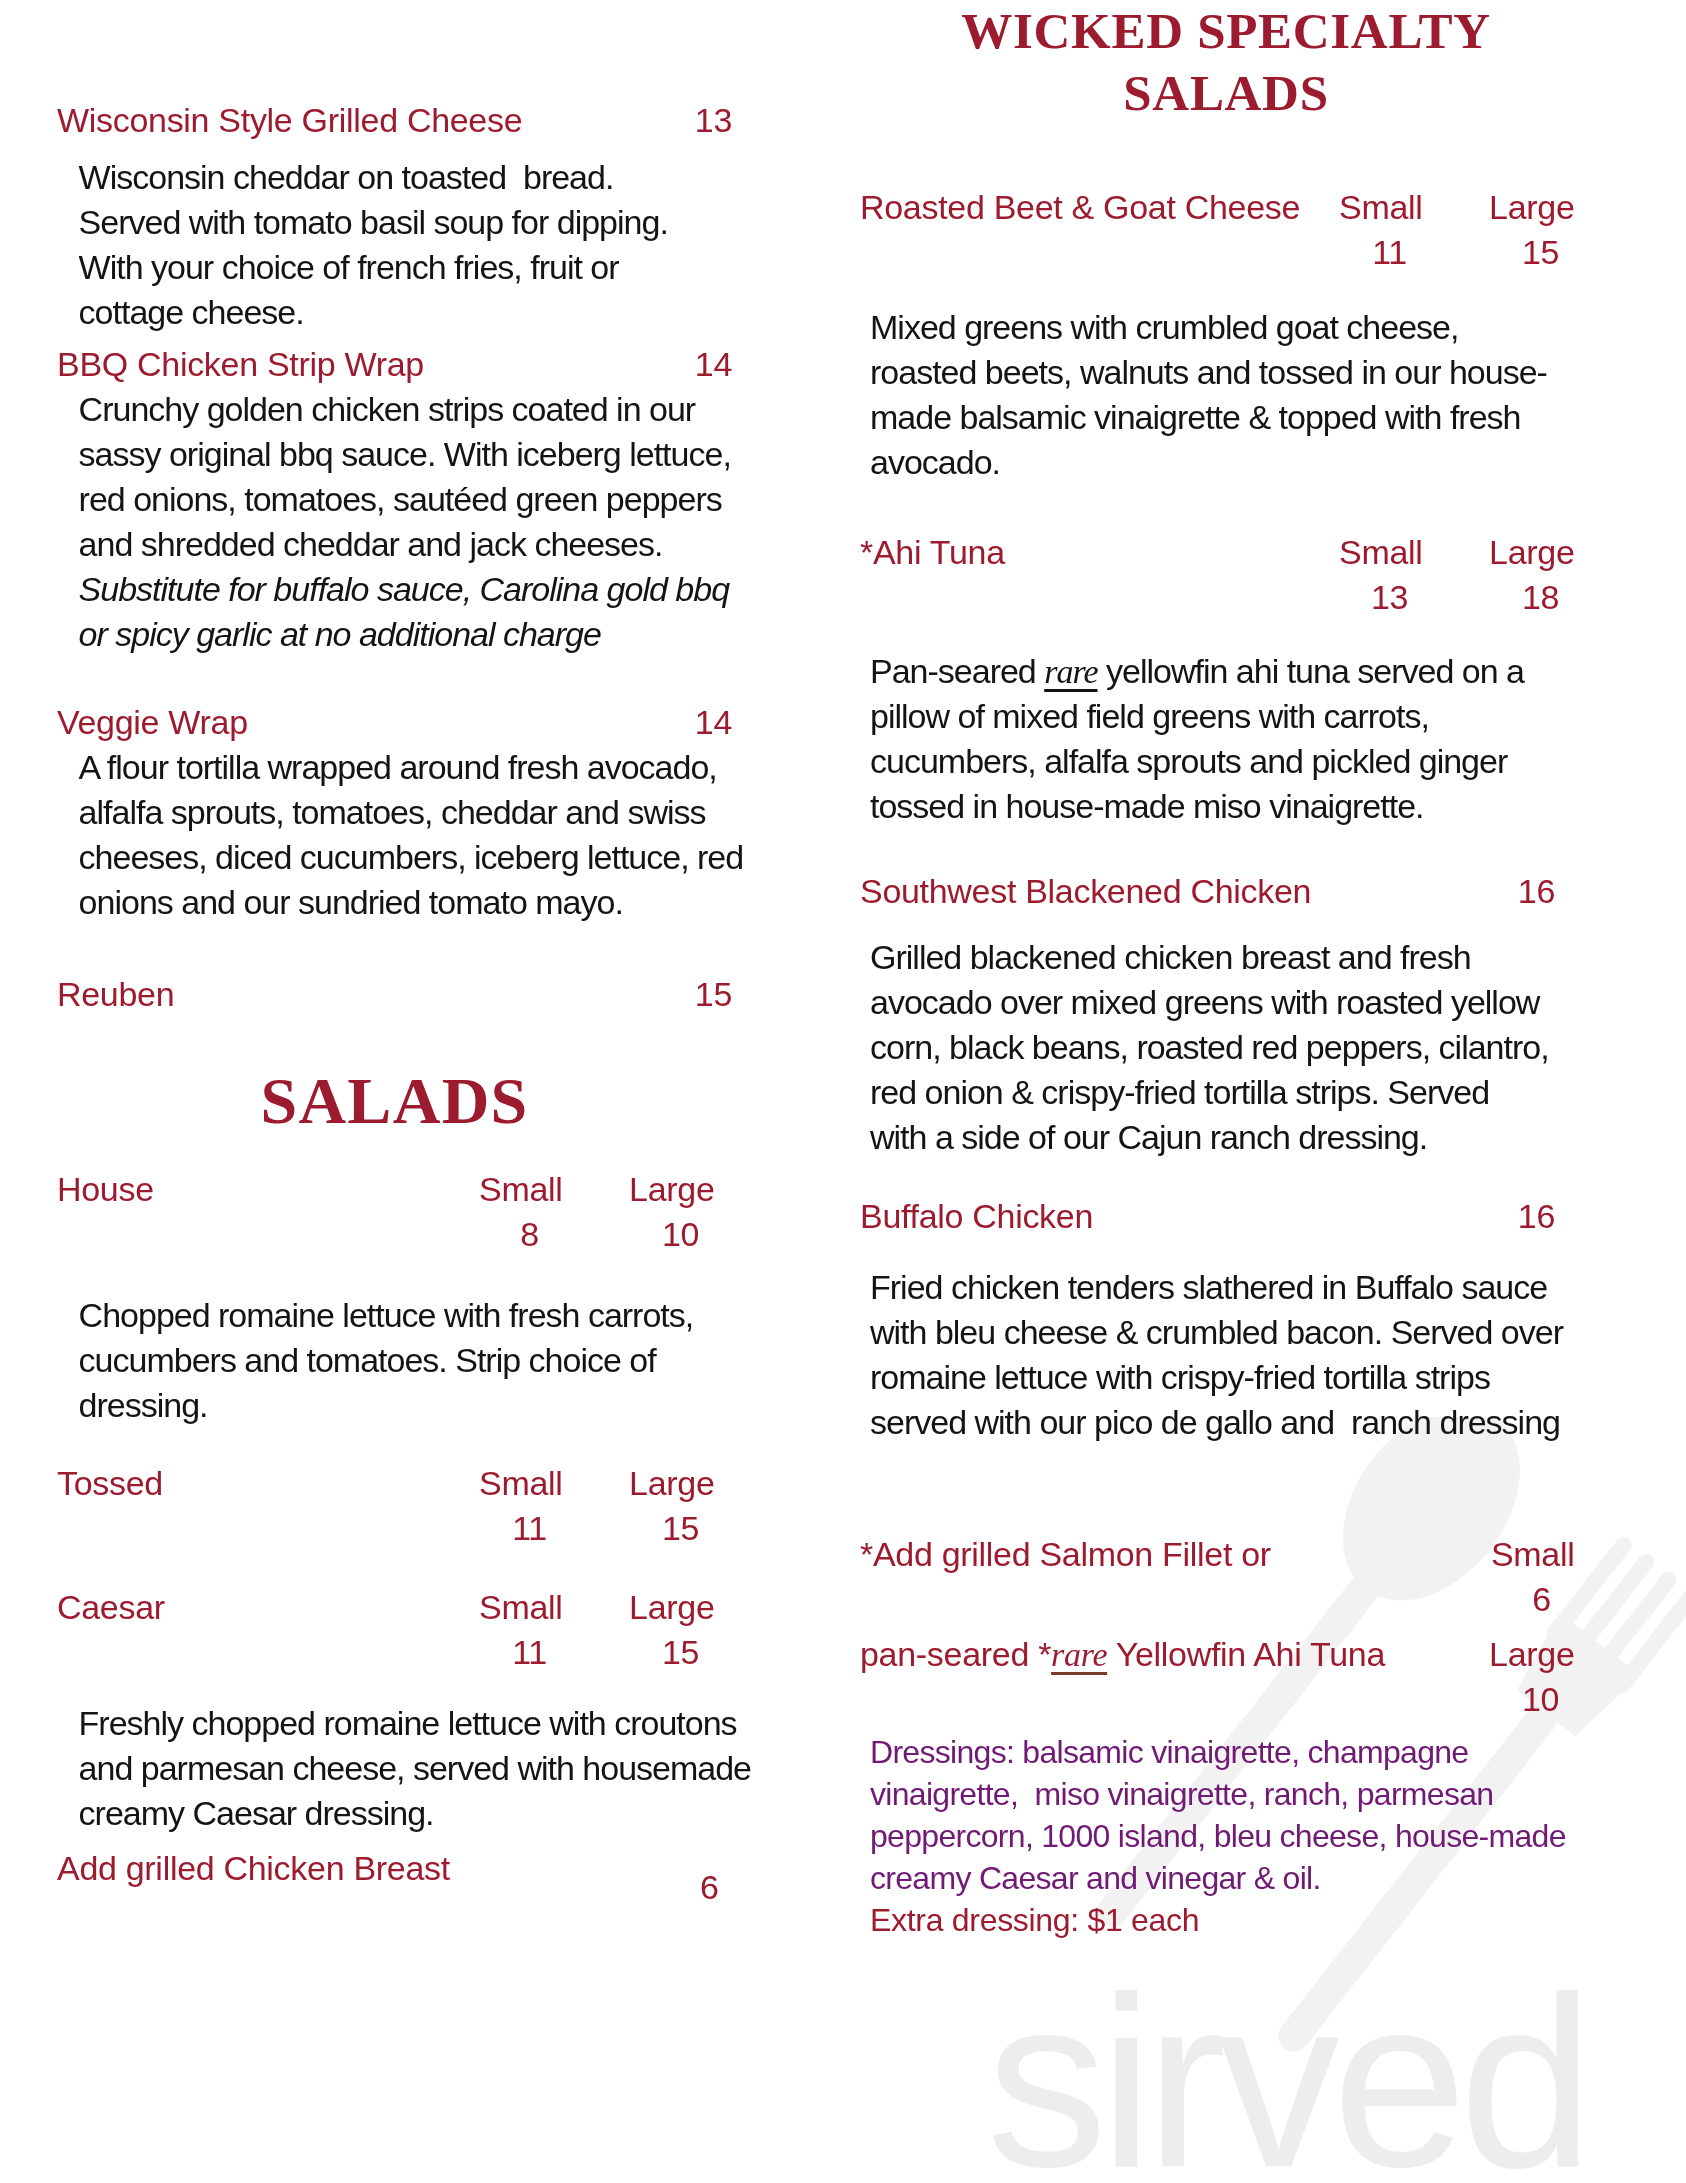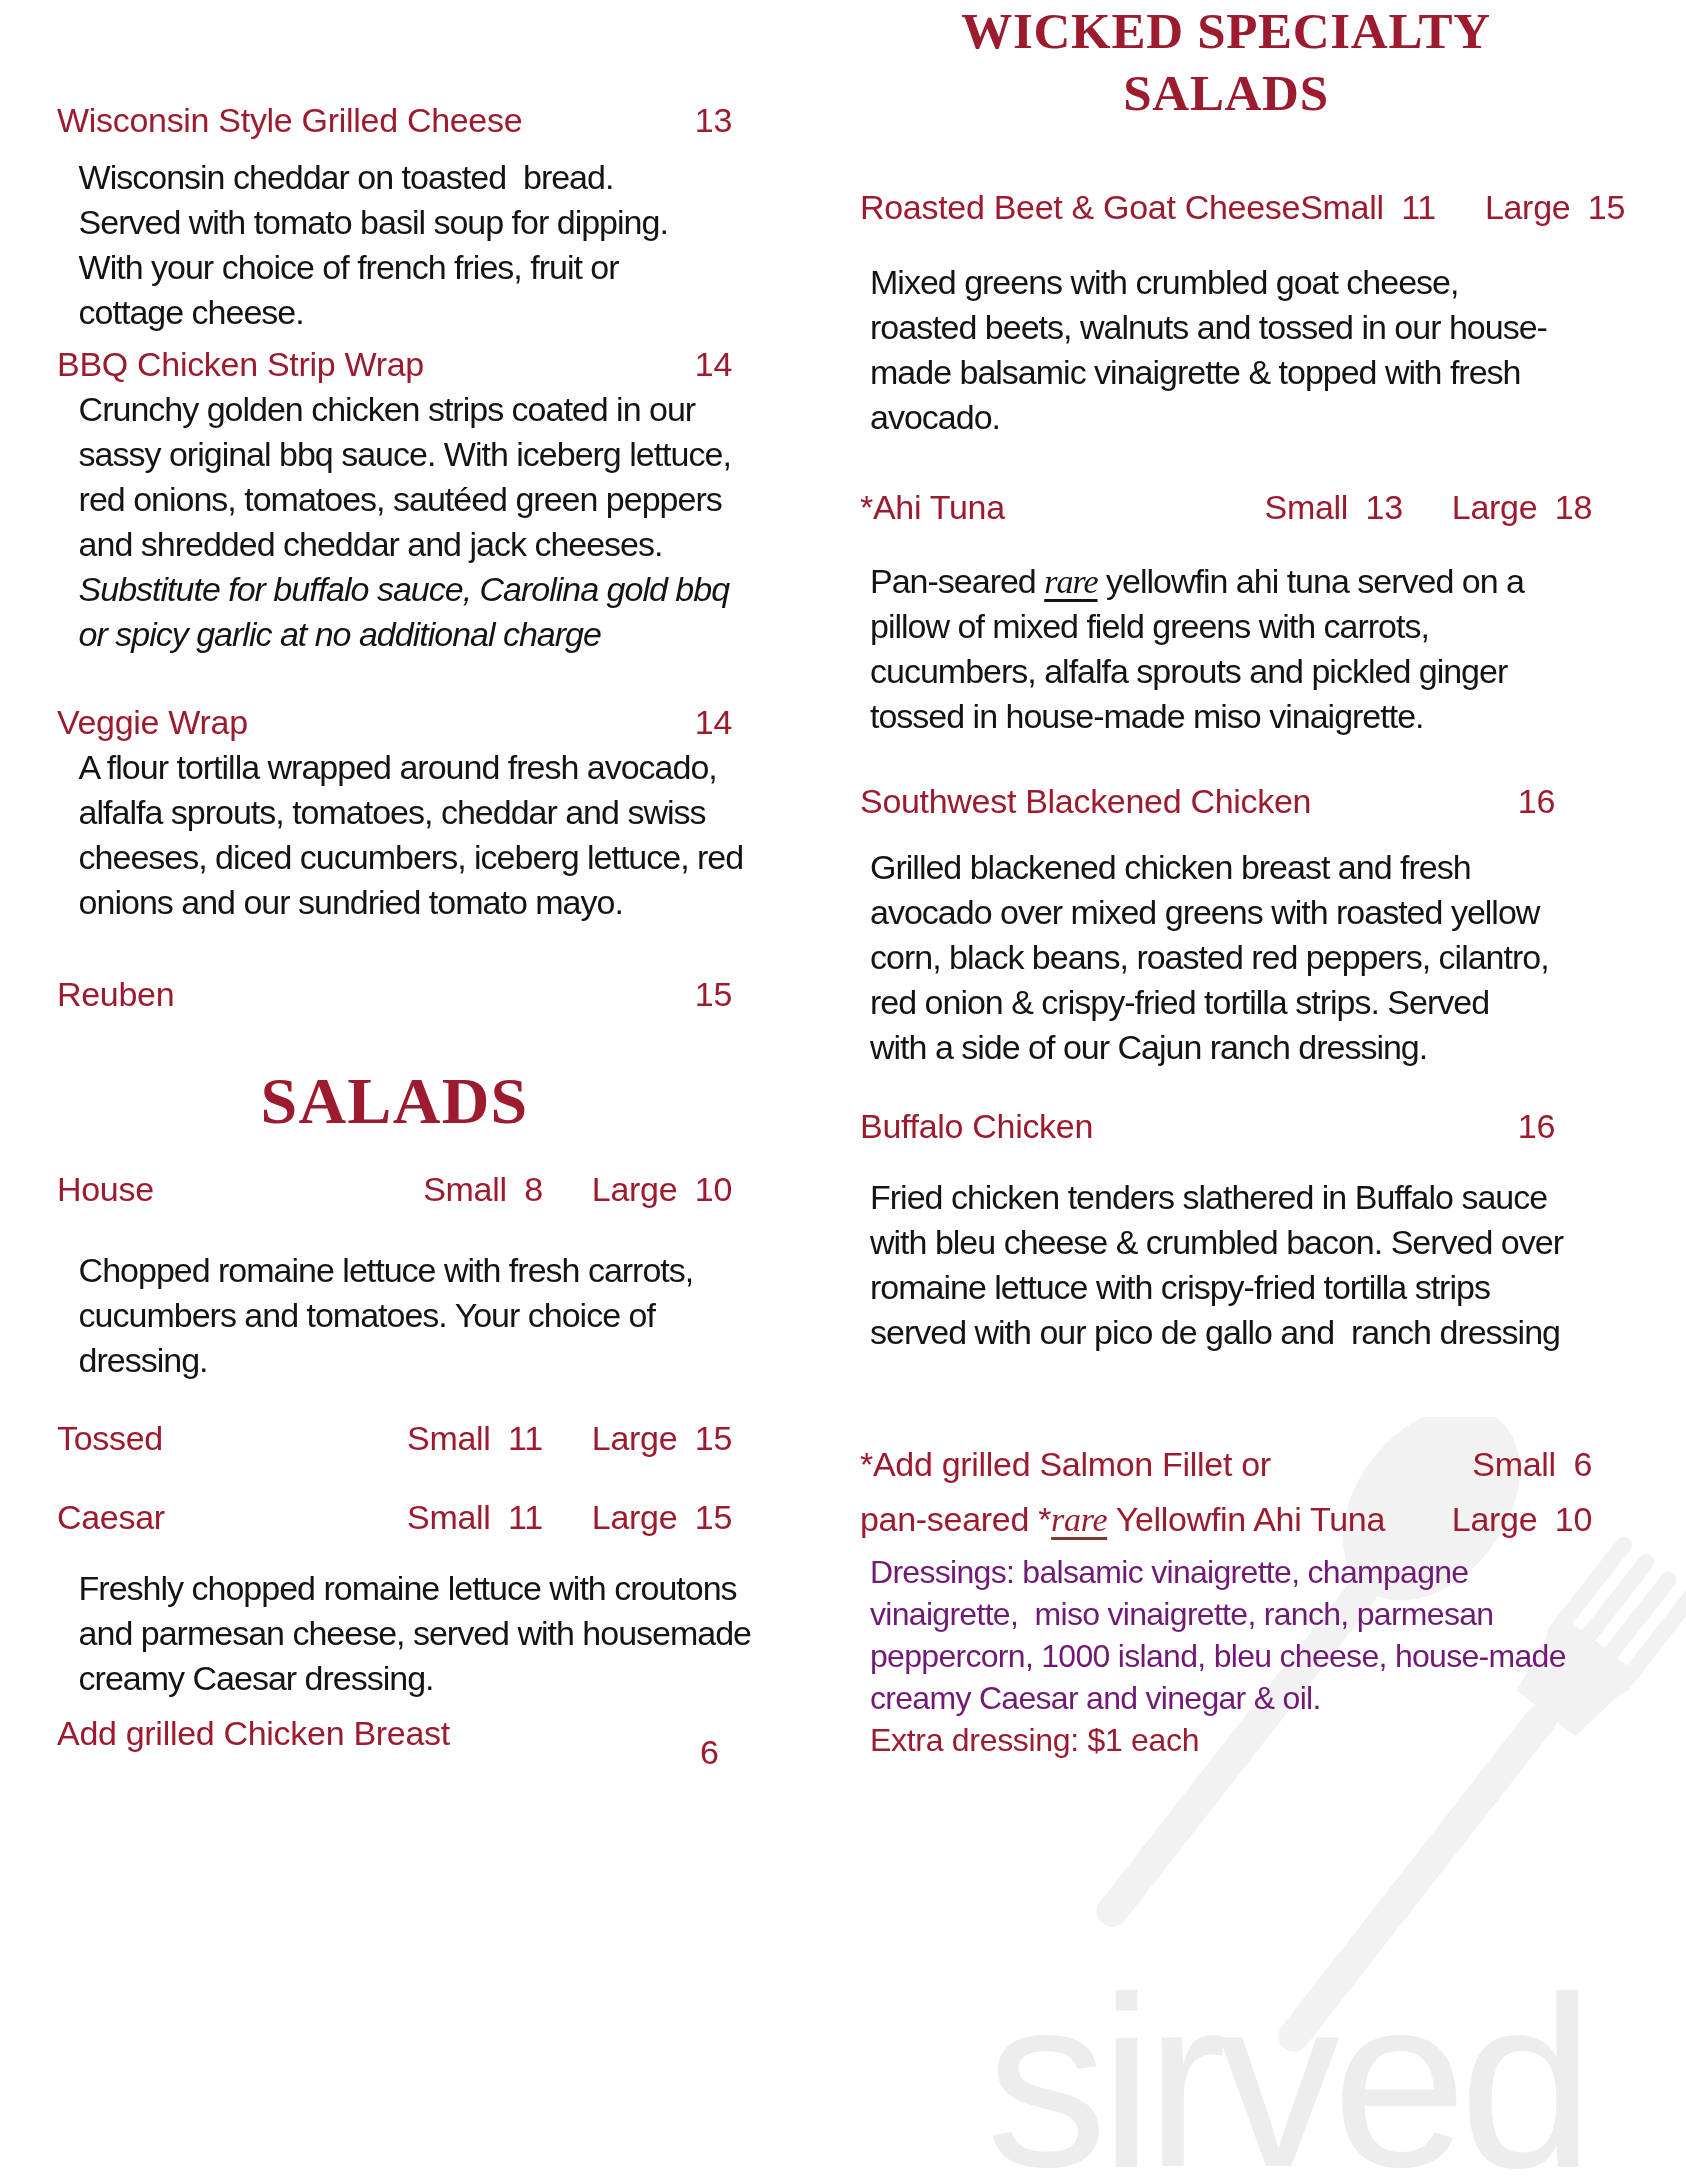--- a/index.html
+++ b/index.html
@@ -26,21 +26,21 @@
   .item-name{white-space:pre;}
   .item-price{white-space:pre;}
   .price-solo{padding-right:37px;}
   .desc{
     font-size:34px;line-height:45px;color:#141414;letter-spacing:-1px;
     white-space:pre;padding-left:21.6px;
   }
   .col-right .desc{padding-left:10px;}
   .note{font-style:italic;}
   .sizes{display:inline-flex;align-items:baseline;}
-  .size-pair{display:inline-flex;align-items:center;white-space:pre;}
+  .size-pair{display:inline-flex;align-items:center;white-space:pre;flex-direction:column;}
   .size-lbl{margin-right:17.5px;}
   .size-pair + .size-pair{margin-left:49px;}
   .serif-heading{
     font-family:"Liberation Serif",serif;font-weight:bold;color:#9c1b2e;
     text-align:center;
   }
   .h-salads{font-size:66px;line-height:57px;margin-top:55px;letter-spacing:1.3px;}
   .h-wicked{font-size:51px;line-height:62px;letter-spacing:0.7px;}
   .em-rare{
     font-family:"Liberation Serif",serif;font-style:italic;
@@ -134,21 +134,21 @@
 
   <section style="margin-top:38px;">
     <div class="item-row red">
       <span class="item-name">House</span>
       <span class="sizes">
         <span class="size-pair"><span class="size-lbl">Small</span><span class="size-val">8</span></span>
         <span class="size-pair"><span class="size-lbl">Large</span><span class="size-val">10</span></span>
       </span>
     </div>
     <div class="desc" style="margin-top:36px;">Chopped romaine lettuce with fresh carrots,
-cucumbers and tomatoes. Your choice of
+cucumbers and tomatoes. Strip choice of
 dressing.</div>
   </section>
 
   <section style="margin-top:33px;">
     <div class="item-row red">
       <span class="item-name">Tossed</span>
       <span class="sizes">
         <span class="size-pair"><span class="size-lbl">Small</span><span class="size-val">11</span></span>
         <span class="size-pair"><span class="size-lbl">Large</span><span class="size-val">15</span></span>
       </span>

